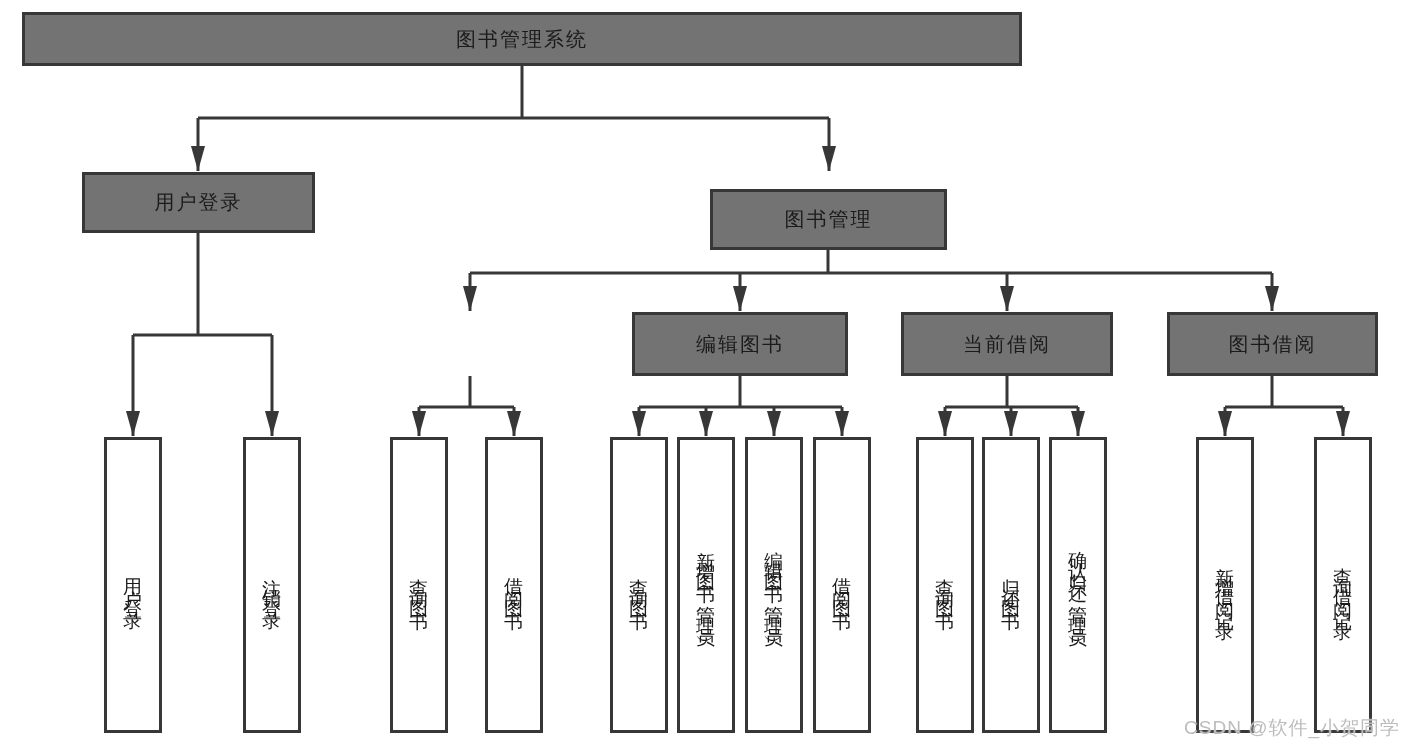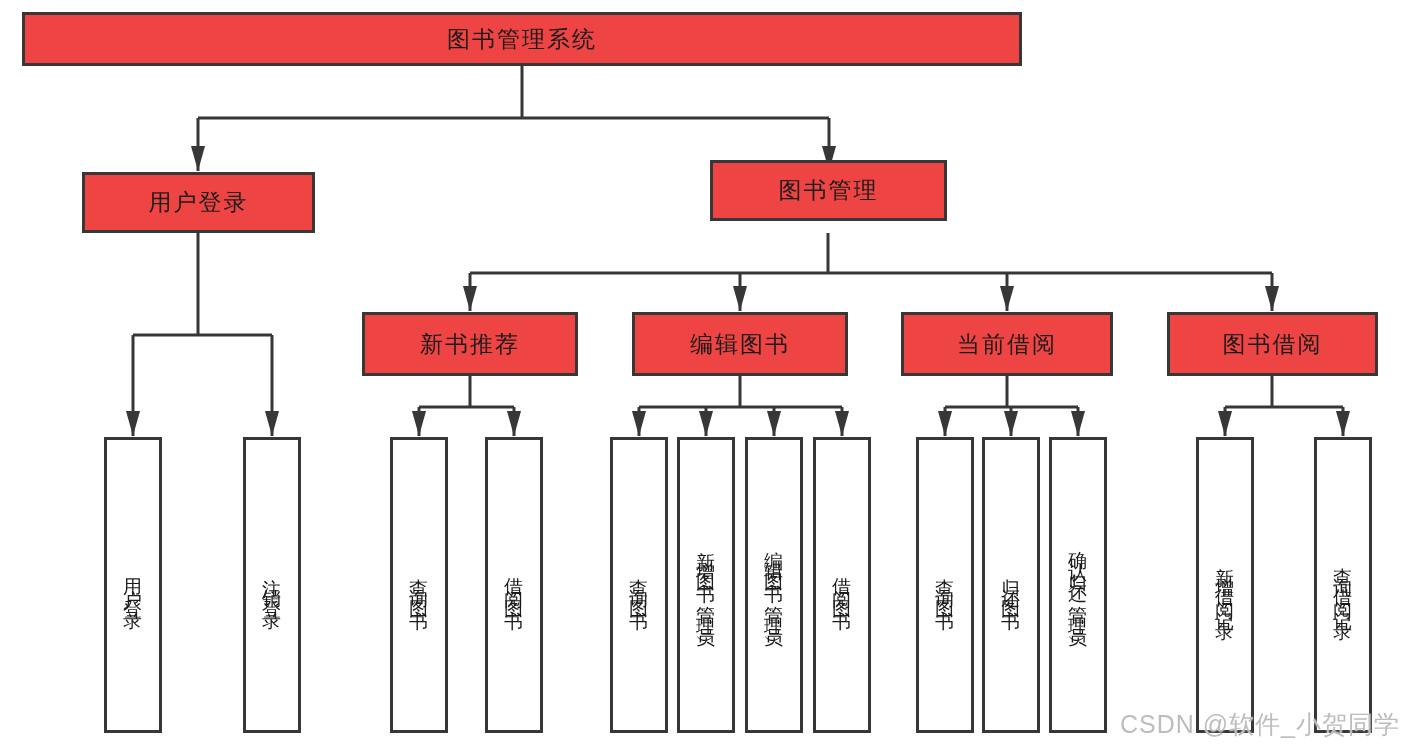--- a/index.html
+++ b/index.html
@@ -13,26 +13,26 @@
     color: #1b1b1b;
   }
   .wires {
     position: absolute;
     left: 0; top: 0;
     pointer-events: none;
   }
   .node {
     position: absolute;
     box-sizing: border-box;
-    background: #ef4444;
+    background: #737373;
     border: 3px solid #373737;
     display: flex;
     align-items: center;
     justify-content: center;
-    font-size: 23px;
+    font-size: 20px;
     letter-spacing: 2px;
     white-space: nowrap;
   }
   .leaf {
     position: absolute;
     box-sizing: border-box;
     background: #ffffff;
     border: 3px solid #373737;
     width: 58px;
     height: 296px;
@@ -46,21 +46,21 @@
     text-orientation: mixed;
     font-size: 19px;
     line-height: 1;
     letter-spacing: 11px;
     white-space: nowrap;
   }
   .watermark {
     position: absolute;
     right: 5px;
     bottom: 6px;
-    font-size: 25px;
+    font-size: 19px;
     letter-spacing: 1px;
     color: #bcbcbc;
     text-shadow: 0 0 2px #ffffff;
     z-index: 5;
     white-space: nowrap;
     margin-top: 28px;
   }
 </style>
 </head>
 <body>
@@ -113,23 +113,22 @@
       <path d="M1272,376 V407"></path>
       <path d="M1225,407 H1343"></path>
       <path d="M1225,407 V436" marker-end="url(#arrow)"></path>
       <path d="M1343,407 V436" marker-end="url(#arrow)"></path>
     </g>
   </svg>
 
   <div class="node" style="left:22px; top:12px; width:1000px; height:54px;">图书管理系统</div>
 
   <div class="node" style="left:82px; top:172px; width:233px; height:61px;">用户登录</div>
-  <div class="node" style="left:710px; top:160px; width:237px; height:61px;">图书管理</div>
+  <div class="node" style="left:710px; top:189px; width:237px; height:61px;">图书管理</div>
 
-  <div class="node" style="left:362px; top:312px; width:216px; height:64px;">新书推荐</div>
   <div class="node" style="left:632px; top:312px; width:216px; height:64px;">编辑图书</div>
   <div class="node" style="left:901px; top:312px; width:212px; height:64px;">当前借阅</div>
   <div class="node" style="left:1167px; top:312px; width:211px; height:64px;">图书借阅</div>
 
   <div class="leaf" style="left:104px;">
     <span class="vtext">用户登录</span>
   </div>
   <div class="leaf" style="left:243px;">
     <span class="vtext">注销登录</span>
   </div>

